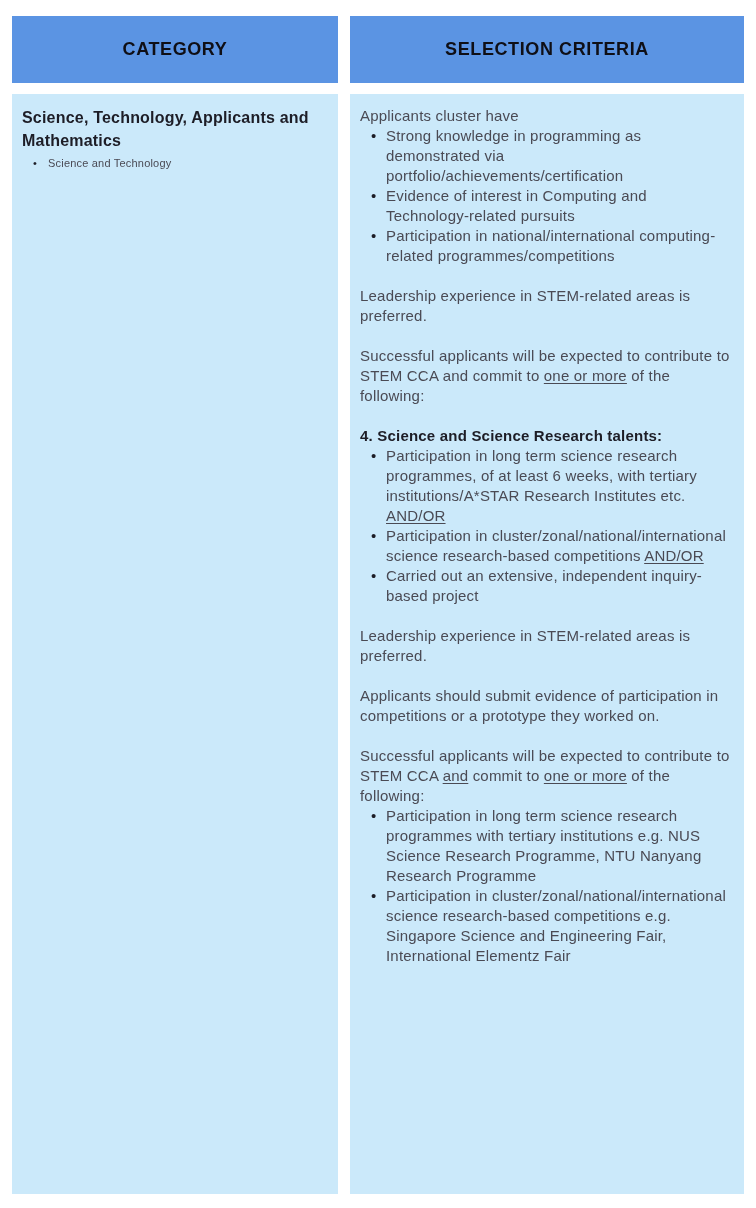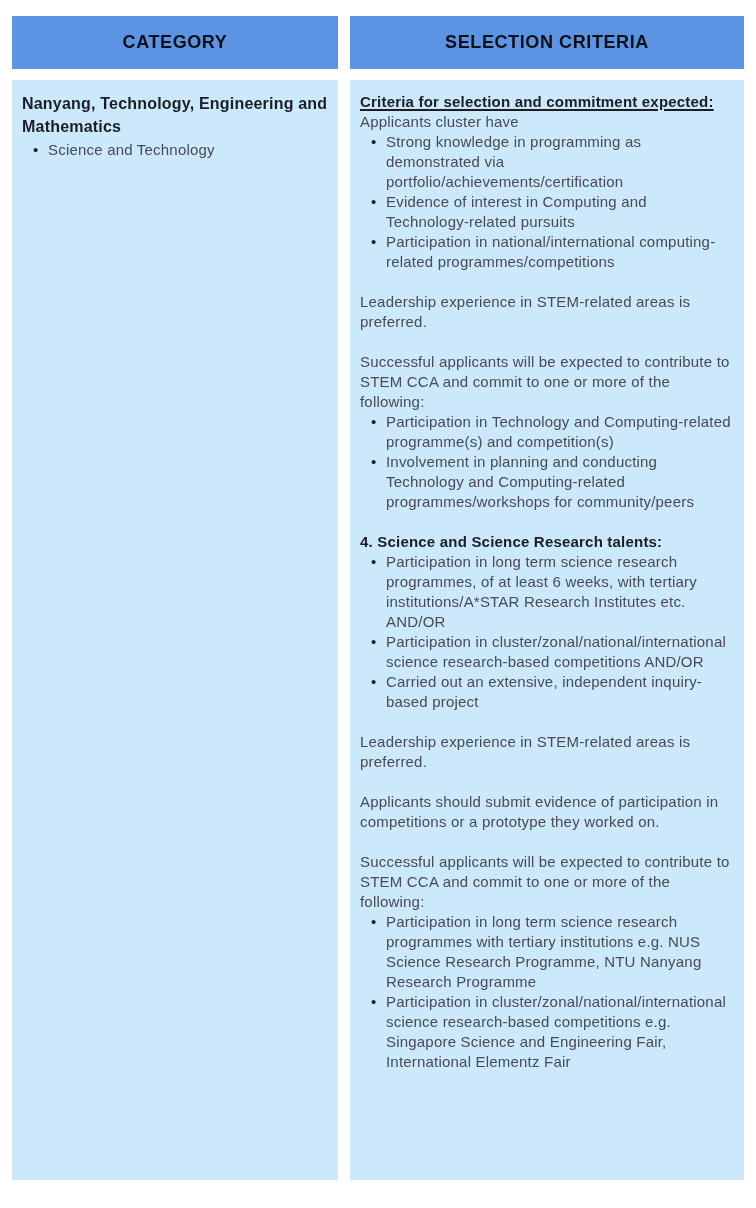--- a/index.html
+++ b/index.html
@@ -17,21 +17,21 @@
   }
   .table {
     display: grid;
     grid-template-columns: 326px 394px;
     column-gap: 12px;
     row-gap: 11px;
     margin: 16px 12px 0 12px;
   }
   .th {
     background: var(--header-bg, #5b94e3);
-    height: 53px;
+    height: 67px;
     display: flex;
     align-items: center;
     justify-content: center;
     font-weight: bold;
     font-size: 18px;
     letter-spacing: 0.6px;
     color: var(--header-text, #0f0f16);
   }
   .td {
     background: var(--cell-bg, #cbe9fa);
@@ -61,72 +61,68 @@
     padding-left: 26px;
   }
   .bullet-item::before {
     content: "\2022";
     position: absolute;
     left: 11px;
     top: 0;
     color: var(--strong-text, #1d1d26);
   }
   .u {
+    text-decoration: underline;
     text-underline-offset: 2px;
     text-align: center;
   }
   .category-title {
     font-weight: bold;
     font-size: 16px;
     line-height: 23px;
     color: var(--strong-text, #1d1d26);
     margin-bottom: 1px;
   }
   .category-list .bullet-item {
-    font-size: 15px;
+    font-size: 11px;
     line-height: 21px;
   }
 </style>
 </head>
 <body>
 
 <div class="table">
 
   <div class="th">
     <span>CATEGORY</span>
   </div>
 
   <div class="th">
     <span>SELECTION CRITERIA</span>
   </div>
 
   <div class="td">
-    <div class="category-title">Nanyang, Technology, Engineering and Mathematics</div>
+    <div class="category-title">Science, Technology, Applicants and Mathematics</div>
     <div class="category-list">
       <div class="bullet-item">Science and Technology</div>
     </div>
   </div>
 
   <div class="td">
     <div id="criteria-container">
-        <div class="block title-underline">Criteria for selection and commitment expected:</div>
         <div class="block para"><span>Applicants cluster have</span></div>
         <div class="block bullet-list">
           <div class="bullet-item"><span>Strong knowledge in programming as demonstrated via portfolio/achievements/certification</span></div>
           <div class="bullet-item"><span>Evidence of interest in Computing and Technology-related pursuits</span></div>
           <div class="bullet-item"><span>Participation in national/international computing-related programmes/competitions</span></div>
         </div>
         <div class="spacer"></div>
         <div class="block para"><span>Leadership experience in STEM-related areas is preferred.</span></div>
         <div class="spacer"></div>
         <div class="block para"><span>Successful applicants will be expected to contribute to STEM CCA and commit to </span><span class="u">one or more</span><span> of the following:</span></div>
-        <div class="block bullet-list">
-          <div class="bullet-item"><span>Participation in Technology and Computing-related programme(s) and competition(s)</span></div>
-          <div class="bullet-item"><span>Involvement in planning and conducting Technology and Computing-related programmes/workshops for community/peers</span></div>
-        </div>
         <div class="spacer"></div>
         <div class="block subheading">4. Science and Science Research talents:</div>
         <div class="block bullet-list">
           <div class="bullet-item"><span>Participation in long term science research programmes, of at least 6 weeks, with tertiary institutions/A*STAR Research Institutes etc. </span><span class="u">AND/OR</span></div>
           <div class="bullet-item"><span>Participation in cluster/zonal/national/international science research-based competitions </span><span class="u">AND/OR</span></div>
           <div class="bullet-item"><span>Carried out an extensive, independent inquiry-based project</span></div>
         </div>
         <div class="spacer"></div>
         <div class="block para"><span>Leadership experience in STEM-related areas is preferred.</span></div>
         <div class="spacer"></div>

